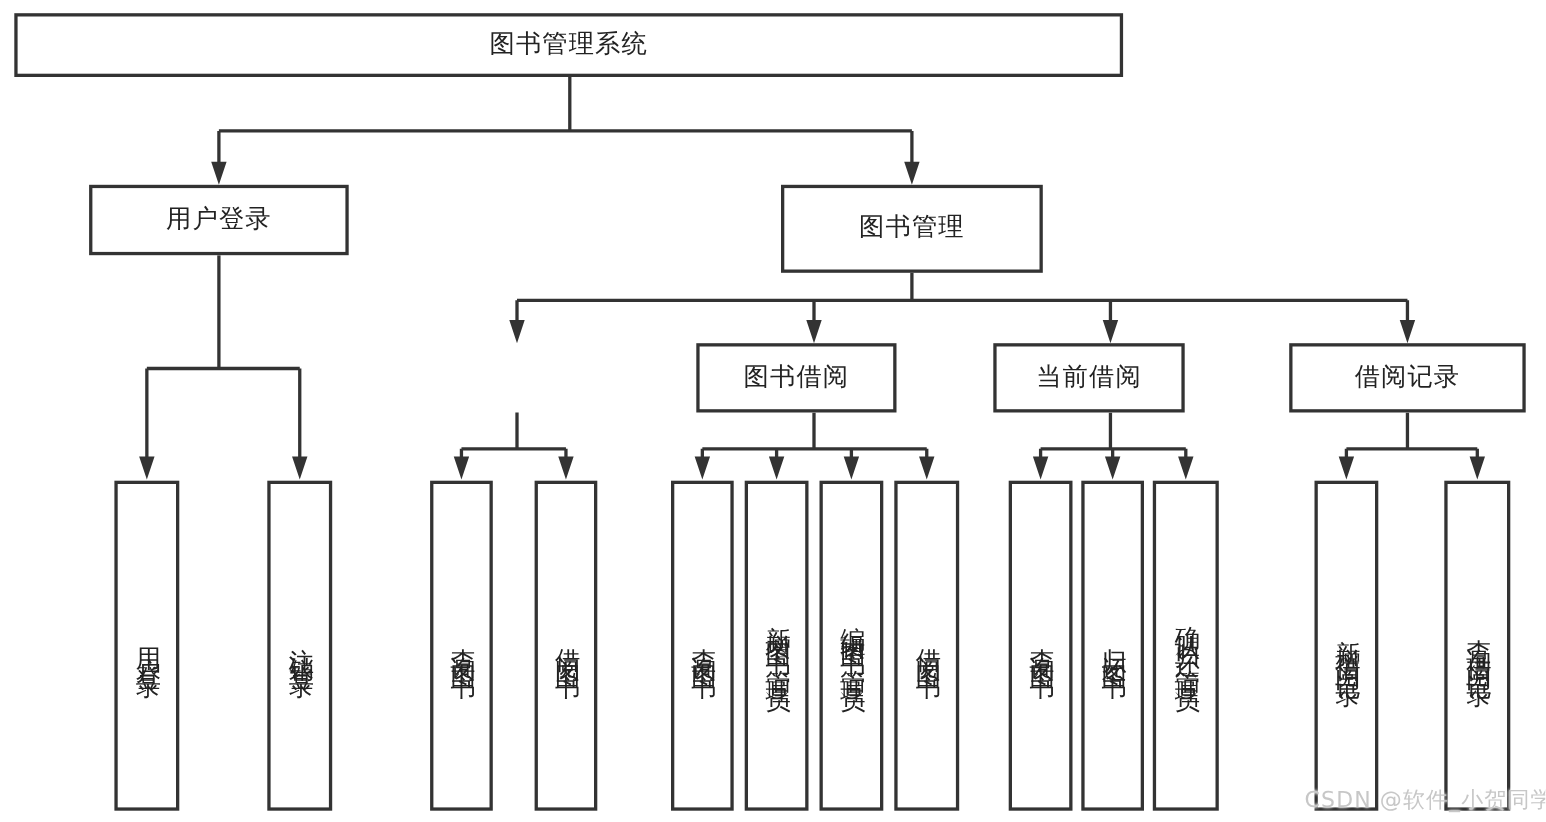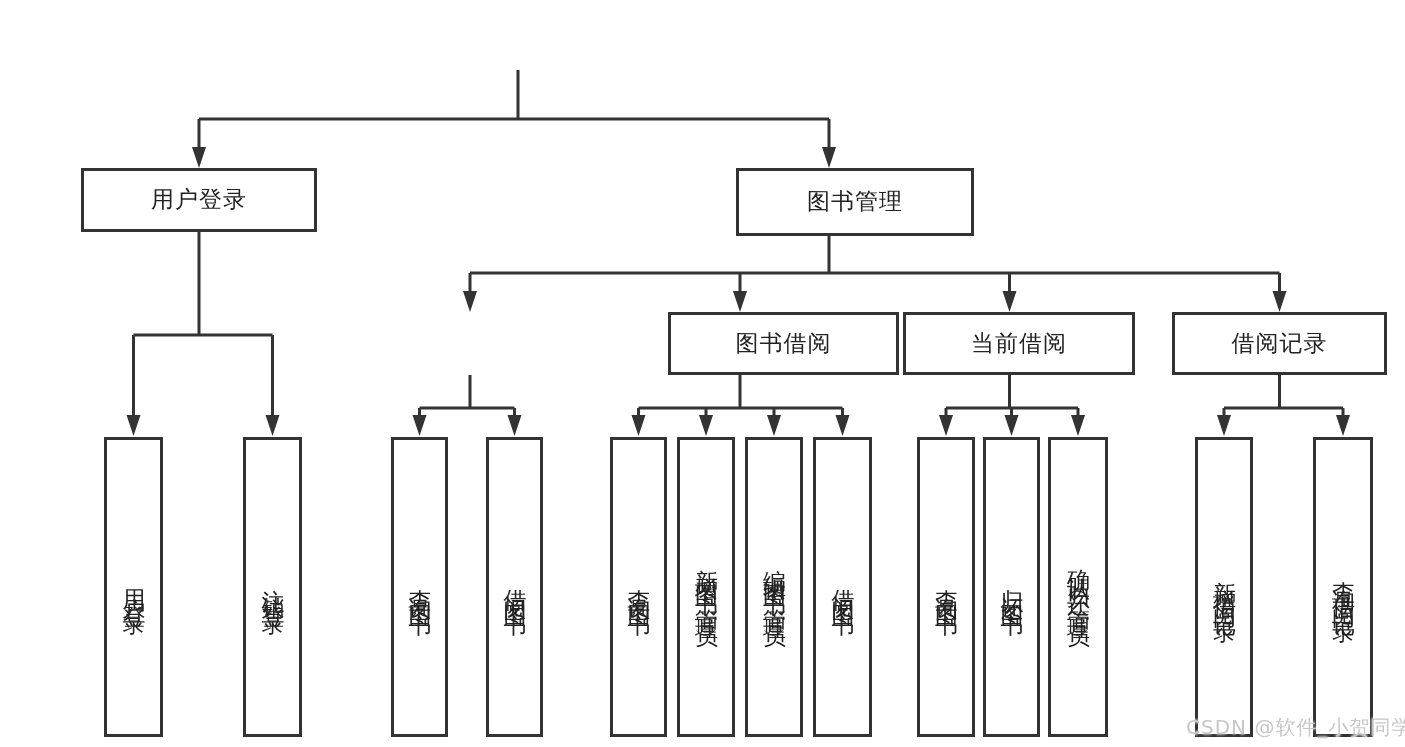--- a/index.html
+++ b/index.html
@@ -85,26 +85,27 @@
     <path fill="#333333" d="
       M192 147h14L199 168z  M822 147h14L829 168z
       M463 291h14L470 312z  M733 291h14L740 312z  M1002.5 291h14L1009.5 312z  M1272.5 291h14L1279.5 312z
       M126.5 415h14L133.5 436z  M265.5 415h14L272.5 436z
       M412.5 415h14L419.5 436z  M507.5 415h14L514.5 436z
       M631.5 415h14L638.5 436z  M699 415h14L706 436z  M767 415h14L774 436z  M835.5 415h14L842.5 436z
       M939 415h14L946 436z  M1004.5 415h14L1011.5 436z  M1071 415h14L1078 436z
       M1217 415h14L1224 436z  M1336 415h14L1343 436z"></path>
   </svg>
 
+  <div class="box hbox" style="left:13px;top:12px;width:1008px;height:58px">图书管理系统</div>
 
   <div class="box hbox" style="left:81px;top:168px;width:236px;height:64px">用户登录</div>
-  <div class="box hbox" style="left:736px;top:168px;width:238px;height:68px">图书管理</div>
+  <div class="box hbox" style="left:710px;top:168px;width:238px;height:80px">图书管理</div>
 
-  <div class="box hbox" style="left:668px;top:312px;width:231px;height:63px">图书借阅</div>
-  <div class="box hbox" style="left:903px;top:312px;width:232px;height:63px">当前借阅</div>
+  <div class="box hbox" style="left:633px;top:312px;width:182px;height:63px">图书借阅</div>
+  <div class="box hbox" style="left:903px;top:312px;width:174px;height:63px">当前借阅</div>
   <div class="box hbox" style="left:1172px;top:312px;width:215px;height:63px">借阅记录</div>
 
   <div class="box vbox" style="left:104px;top:437px;width:59px;height:300px">
     <span class="vtext">用户登录</span>
   </div>
   <div class="box vbox" style="left:243px;top:437px;width:59px;height:300px">
     <span class="vtext">注销登录</span>
   </div>
 
   <div class="box vbox" style="left:391px;top:437px;width:57px;height:300px">

